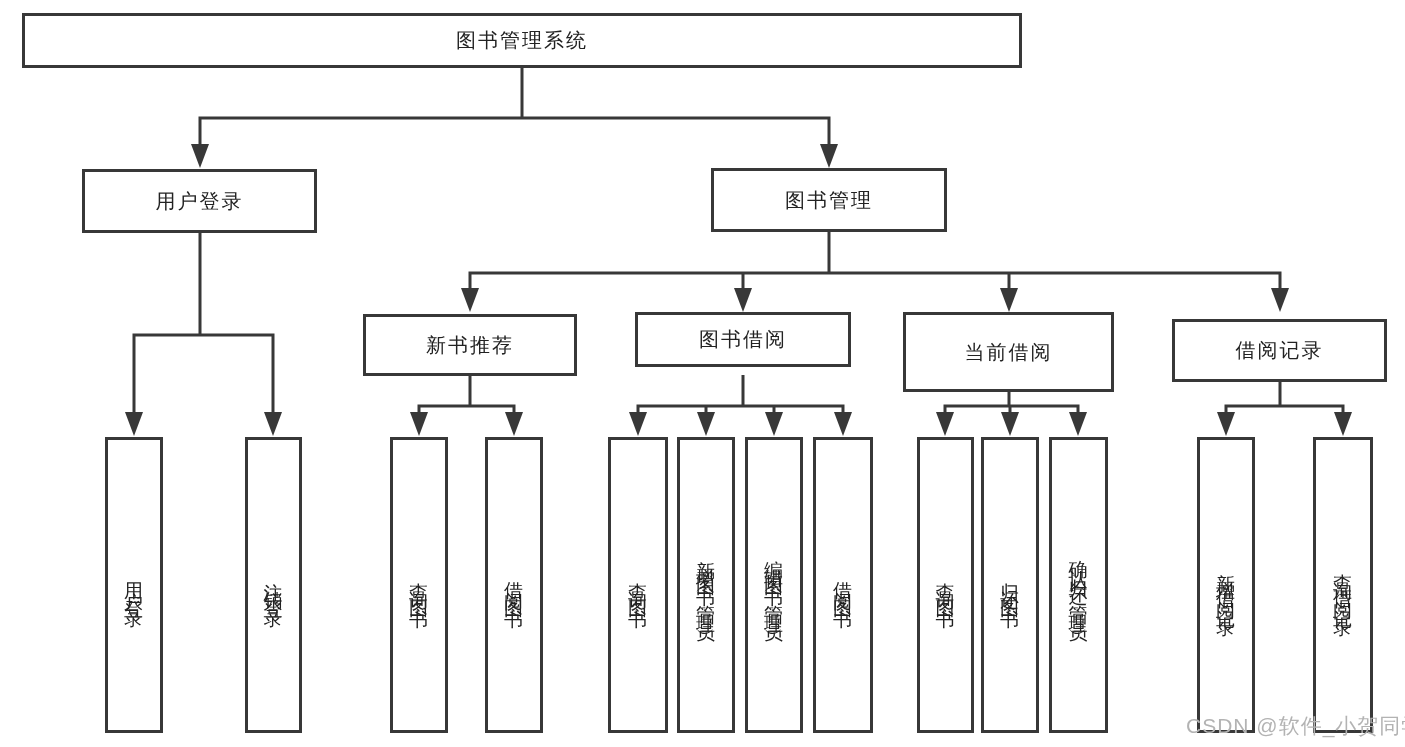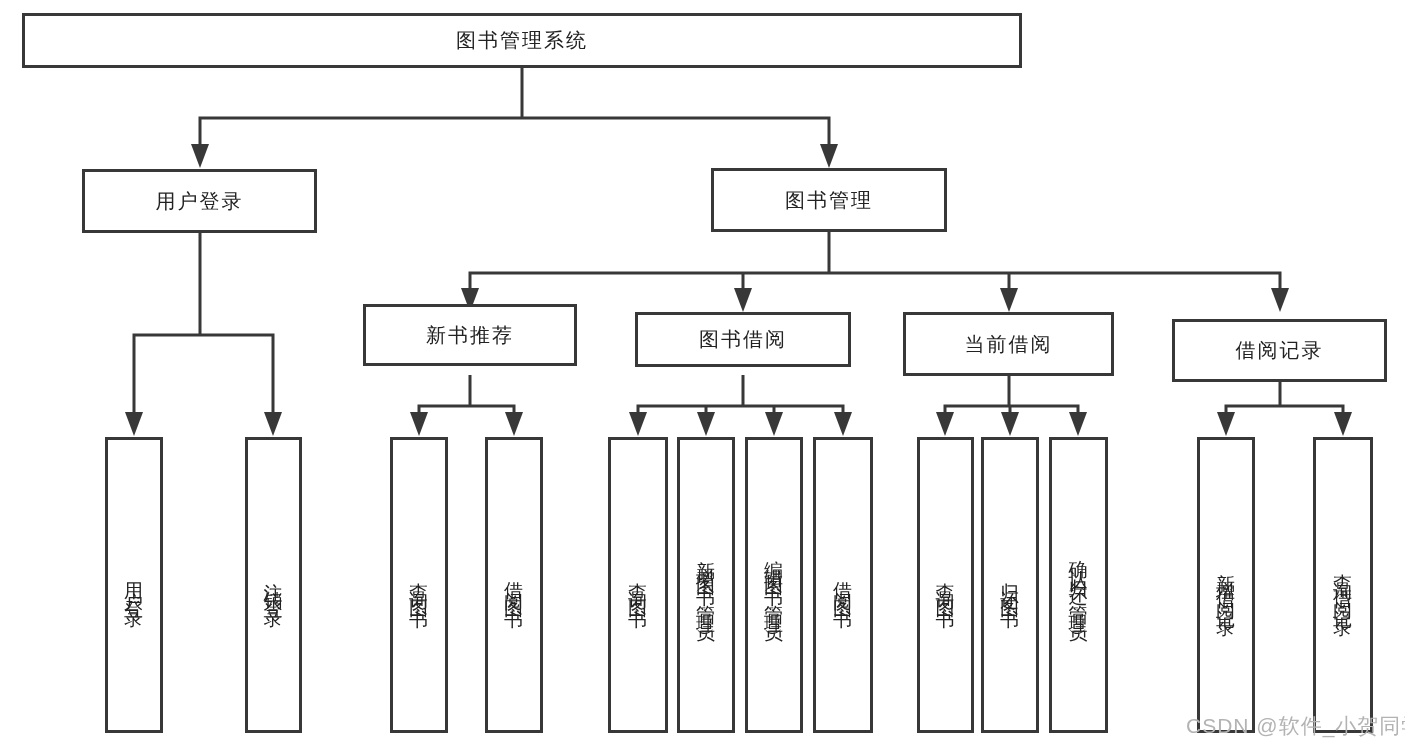--- a/index.html
+++ b/index.html
@@ -80,23 +80,23 @@
       <polygon points="1217,412 1235,412 1226,436"></polygon>
       <polygon points="1334,412 1352,412 1343,436"></polygon>
     </g>
   </svg>
 
   <div class="box-h" style="left:22px;top:13px;width:1000px;height:55px;">图书管理系统</div>
 
   <div class="box-h" style="left:82px;top:169px;width:235px;height:64px;">用户登录</div>
   <div class="box-h" style="left:711px;top:168px;width:236px;height:64px;text-align:right;">图书管理</div>
 
-  <div class="box-h" style="left:363px;top:304px;width:214px;height:62px;">新书推荐</div>
+  <div class="box-h" style="left:363px;top:314px;width:214px;height:62px;">新书推荐</div>
   <div class="box-h" style="left:635px;top:312px;width:216px;height:55px;">图书借阅</div>
-  <div class="box-h" style="left:903px;top:312px;width:211px;height:64px;">当前借阅</div>
+  <div class="box-h" style="left:903px;top:312px;width:211px;height:80px;">当前借阅</div>
   <div class="box-h" style="left:1172px;top:312px;width:215px;height:63px;margin-top:7px;">借阅记录</div>
 
   <div class="box-v" style="left:105px;top:437px;width:58px;height:296px;">
     <span class="vtext">用户登录</span>
   </div>
   <div class="box-v" style="left:245px;top:437px;width:57px;height:296px;">
     <span class="vtext">注销登录</span>
   </div>
 
   <div class="box-v" style="left:390px;top:437px;width:58px;height:296px;">

